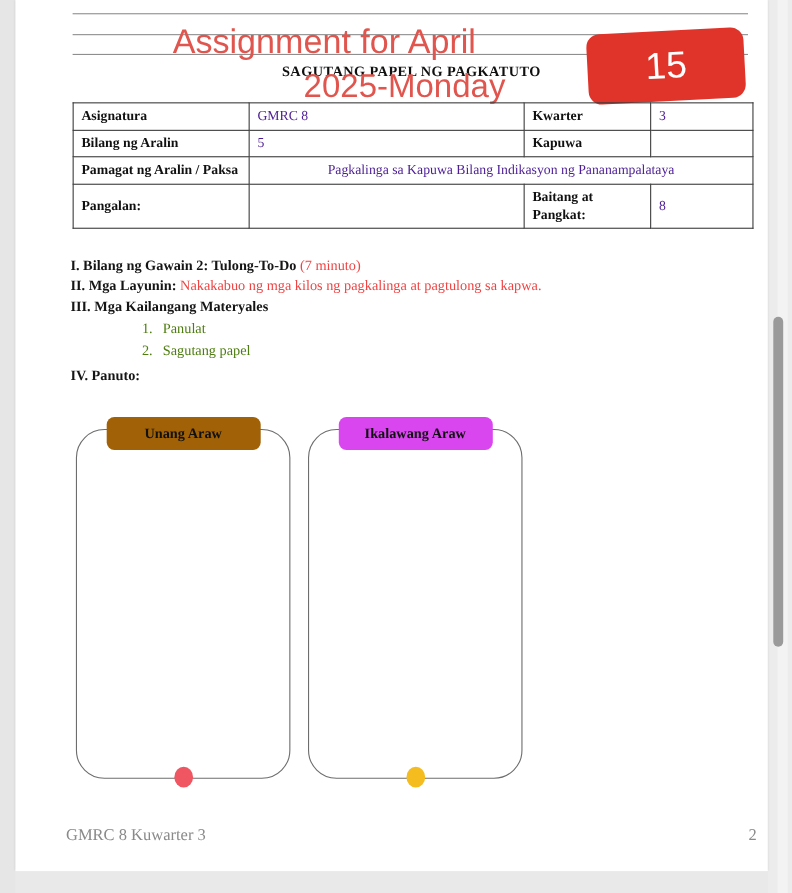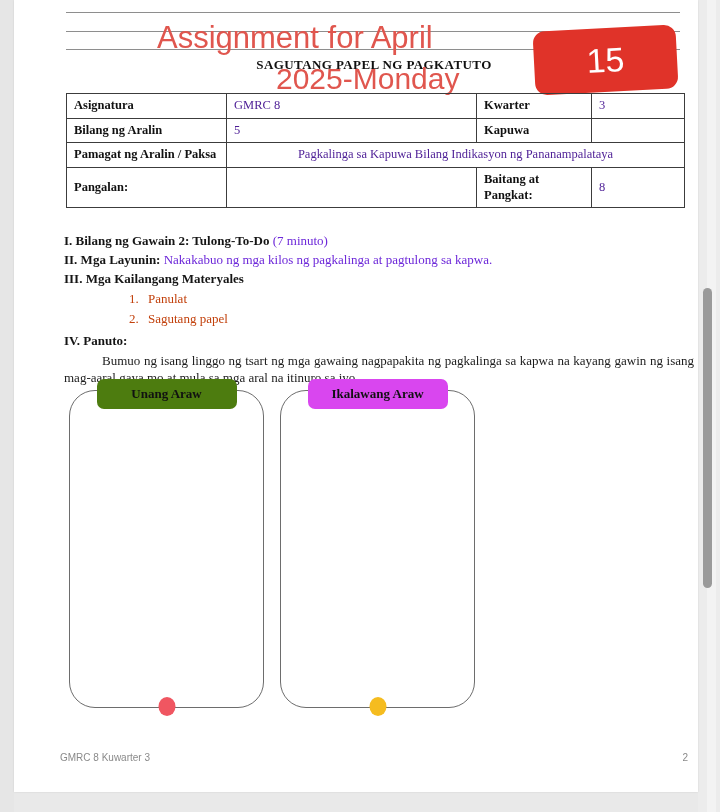--- a/index.html
+++ b/index.html
@@ -165,27 +165,27 @@
     left: 50px;
     top: 232px;
     width: 630px;
     font-family: "Liberation Serif", serif;
     font-size: 13px;
     color: #151515;
     line-height: 1.38;
   }
   .body-line { margin: 0 0 1px 0; }
   .body-line b { font-weight: bold; }
-  .body-line .light { font-weight: normal; color: #6d28d9; }
+  .body-line .light { font-weight: normal; color: #ef4444; }
 
   .mat-list {
     margin: 2px 0 2px 0;
     padding-left: 78px;
     list-style: decimal;
-    color: #c2410c;
+    color: #4d7c0f;
   }
   .mat-list li {
     margin: 0 0 2px 0;
     padding-left: 6px;
     font-size: 13px;
   }
 
   .panuto-head { margin-top: 4px; }
   .panuto-body {
     margin: 2px 0 0 0;
@@ -247,22 +247,22 @@
 
   
   .footer {
     position: absolute;
     left: 46px;
     top: 752px;
     width: 628px;
     display: flex;
     justify-content: space-between;
     align-items: flex-start;
-    font-family: Liberation Sans, sans-serif;
-    font-size: 10px;
+    font-family: Liberation Serif, serif;
+    font-size: 15px;
     color: #8a8a8a;
   }
 </style>
 </head>
 <body>
 
 <div id="page">
 
   <div class="gutter-left"></div>
   <div class="gutter-right"></div>
@@ -333,27 +333,26 @@
 
       <ol class="mat-list">
         <li>Panulat</li>
         <li>Sagutang papel</li>
       </ol>
 
       <div class="body-line panuto-head">
         <b>IV. Panuto:</b>
       </div>
 
-      <p class="panuto-body">Bumuo ng isang linggo ng tsart ng mga gawaing nagpapakita ng pagkalinga sa kapwa na kayang gawin ng isang mag-aaral gaya mo at mula sa mga aral na itinuro sa iyo.</p>
     </div>
 
     <div class="cards">
 
       <div class="card c1">
-        <div class="card-label" id="lbl1" style="background: #4d7c0f;">Unang Araw</div>
+        <div class="card-label" id="lbl1" style="background: #a16207;">Unang Araw</div>
         <div class="card-dot" id="dot1" style="background: rgb(240, 86, 97);"></div>
       </div>
 
       <div class="card c2">
         <div class="card-label" id="lbl2" style="background: #d946ef; font-family: Liberation Serif, serif;">Ikalawang Araw</div>
         <div class="card-dot" id="dot2" style="background: rgb(245, 188, 31);"></div>
       </div>
 
 
     </div>

